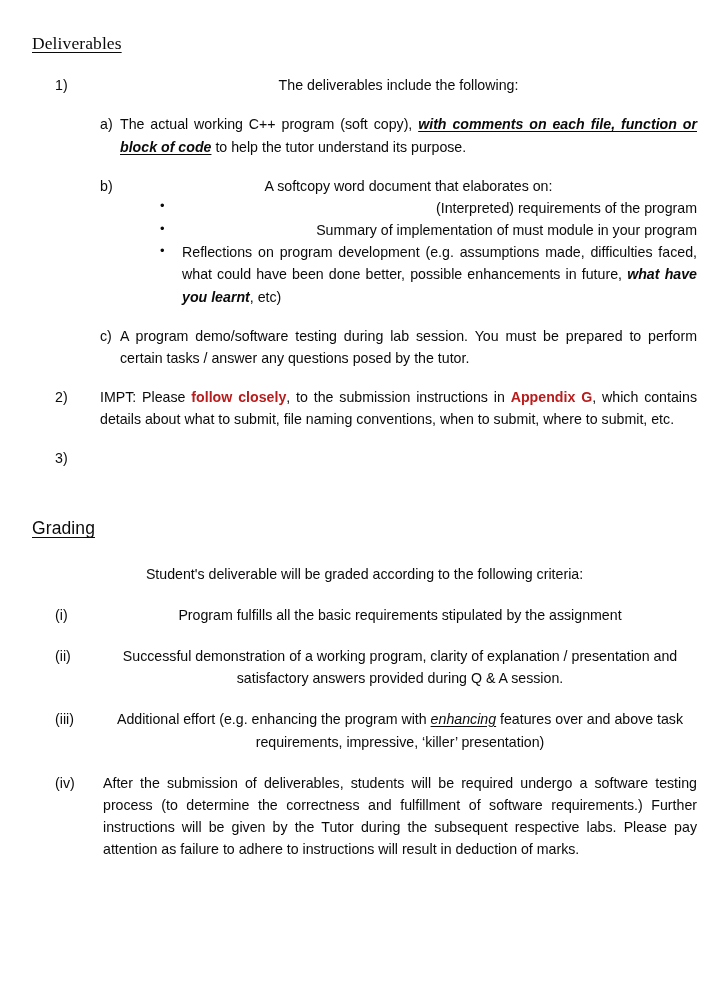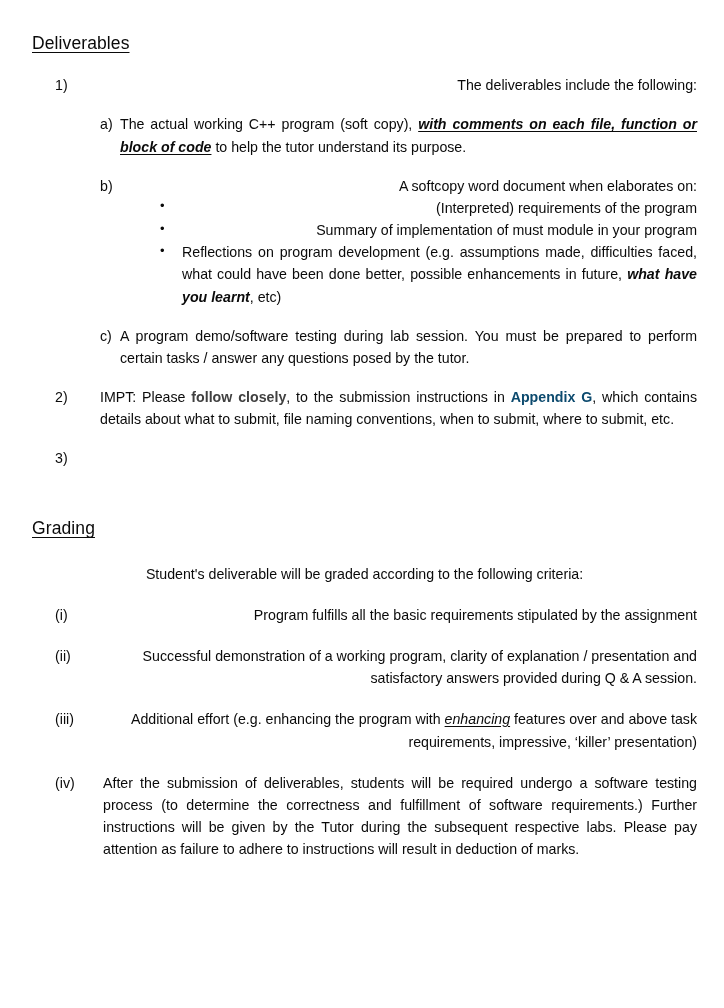--- a/index.html
+++ b/index.html
@@ -26,34 +26,34 @@
   }
   h1.section-heading {
     font-size: 17.5px;
     font-weight: 400;
     margin: 0;
     padding: 0;
     text-decoration: underline;
     text-underline-offset: 3px;
     letter-spacing: 0.1px;
   }
-  #heading-deliverables { padding-top: 30px; }
+  #heading-deliverables { padding-top: 30px; font-family: Liberation Serif, serif; }
   #heading-grading { padding-top: 0; }
 
   .block { display: flex; align-items: flex-start; }
   .marker {
     flex: 0 0 auto;
     text-align: left;
   }
   .body-text {
     flex: 1 1 auto;
     text-align: justify;
     text-justify: inter-word;
   }
-  .body-text.left { text-align: right; }
+  .body-text.left { text-align: center; }
 
   
   .lvl1 { margin-top: 17px; padding-left: 23px; }
   .lvl1 > .marker { width: 45px; }
 
   
   .lvl2 { margin-top: 17px; padding-left: 68px; }
   .lvl2 > .marker { width: 20px; }
 
   
@@ -106,37 +106,37 @@
     <span class="body-text left">The deliverables include the following:</span>
   </div>
 
   <div class="block lvl2">
     <span class="marker">a)</span>
     <span class="body-text"><span>The actual working C++ program (soft copy), </span><span class="bui">with comments on each file, function or block of code</span><span> to help the tutor understand its purpose.</span></span>
   </div>
 
   <div class="block lvl2">
     <span class="marker">b)</span>
-    <span class="body-text left">A softcopy word document when elaborates on:</span>
+    <span class="body-text left">A softcopy word document that elaborates on:</span>
   </div>
 
   <ul class="bullets">
     <li class="single">(Interpreted) requirements of the program</li>
     <li class="single">Summary of implementation of must module in your program</li>
     <li><span>Reflections on program development (e.g. assumptions made, difficulties faced, what could have been done better, possible enhancements in future, </span><span class="bi">what have you learnt</span><span>, etc)</span></li>
   </ul>
 
   <div class="block lvl2">
     <span class="marker">c)</span>
     <span class="body-text">A program demo/software testing during lab session. You must be prepared to perform certain tasks / answer any questions posed by the tutor.</span>
   </div>
 
   <div class="block lvl1">
     <span class="marker">2)</span>
-    <span class="body-text"><span>IMPT: Please </span><span class="accent-red" style="color: #404040;">follow closely</span><span>, to the submission instructions in </span><span class="accent-purple" style="color: #0c4a6e;">Appendix G</span><span>, which contains details about what to submit, file naming conventions, when to submit, where to submit, etc.</span></span>
+    <span class="body-text"><span>IMPT: Please </span><span class="accent-red" style="color: #b91c1c;">follow closely</span><span>, to the submission instructions in </span><span class="accent-purple" style="color: #b91c1c;">Appendix G</span><span>, which contains details about what to submit, file naming conventions, when to submit, where to submit, etc.</span></span>
   </div>
 
   <div class="block lvl1">
     <span class="marker">3)</span>
   </div>
 
   <div class="gap-before-grading"></div>
 
   <h1 class="section-heading" id="heading-grading">Grading</h1>
 

